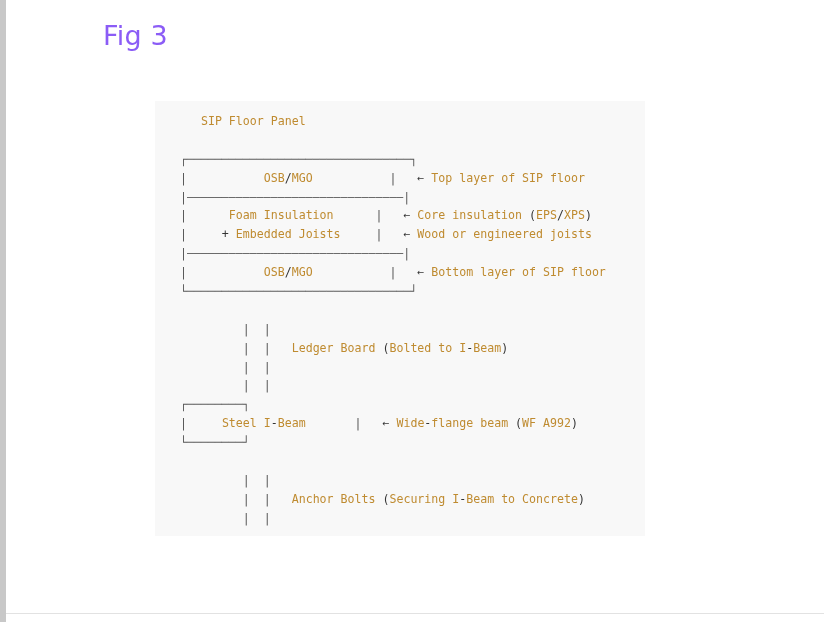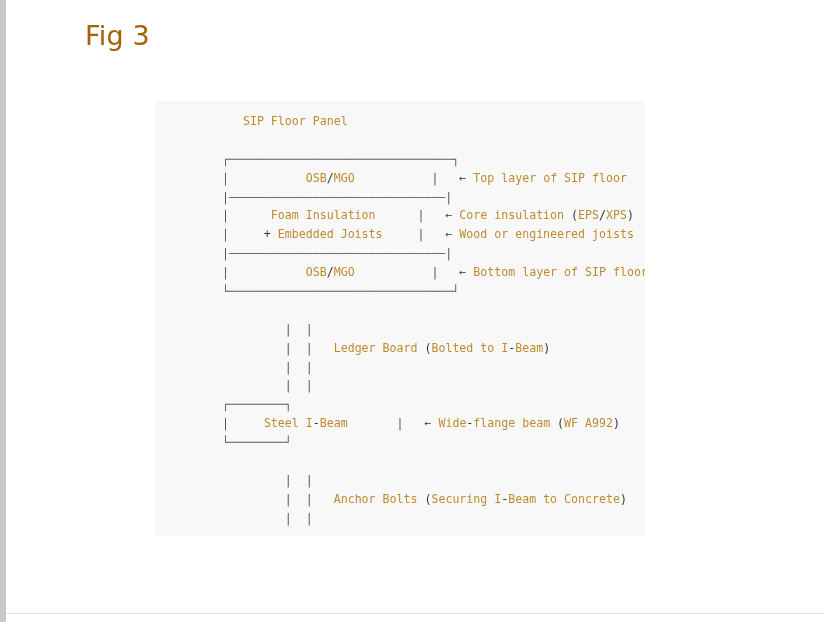--- a/index.html
+++ b/index.html
@@ -26,26 +26,26 @@
   
   .page-bottom-rule {
     position: absolute;
     left: 6px; top: 613px;
     width: 818px; height: 1px;
     background: #e2e2e2;
   }
 
   .page-title {
     position: absolute;
-    left: 85px;
+    left: 103px;
     top: 20px;
     font-family: "DejaVu Sans", "Liberation Sans", sans-serif;
     font-size: 27px;
     font-weight: 400;
-    color: #a16207;
+    color: #8b5cf6;
     letter-spacing: 0.2px;
     white-space: pre;
   }
 
   
   .code-panel {
     position: absolute;
     left: 155px;
     top: 101px;
     width: 490px;
@@ -57,21 +57,20 @@
   .ascii-art {
     position: absolute;
     left: 18px;
     top: 11px;
     font-family: "DejaVu Sans Mono", "Liberation Mono", monospace;
     font-size: 11.6px;
     line-height: 18.9px;
     white-space: pre;
     color: #333333;
     letter-spacing: 0px;
-    margin-left: 42px;
     -webkit-font-smoothing: antialiased;
   }
 
   .ascii-art .ln { display: block; height: 18.9px; }
 
   
   .tok-kw   { color: #bf8b30; }   
   .tok-pun  { color: #333333; }   
   .tok-box  { color: #555555; }   
 </style>

